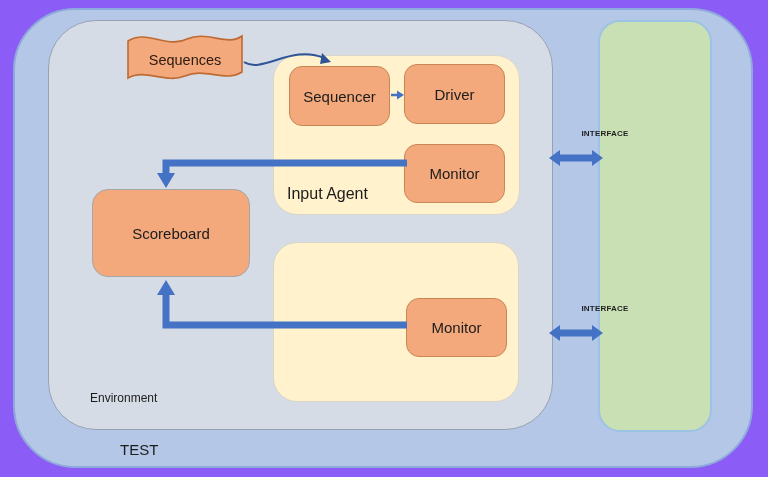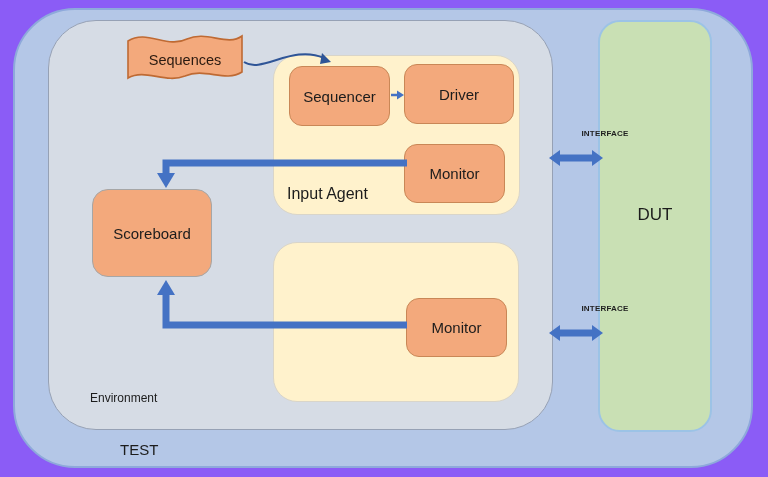--- a/index.html
+++ b/index.html
@@ -10,24 +10,24 @@
   .test-box{left:13px;top:8px;width:740px;height:460px;background:#B4C7E7;border:2px solid #8EA9DB;border-radius:62px;}
   .env-box{left:48px;top:20px;width:505px;height:410px;background:#D6DCE5;border:1.5px solid #96A1B5;border-radius:48px;}
   .dut-box{left:598px;top:20px;width:114px;height:412px;background:#C9E0B4;border:2px solid #9CC3E6;border-radius:22px;}
   .agent-box{background:#FFF2CC;border:1.5px solid #D9D5C9;border-radius:24px;}
   .input-agent-box{left:273px;top:55px;width:247px;height:160px;}
   .output-agent-box{left:273px;top:242px;width:246px;height:160px;}
 
   .node{position:absolute;box-sizing:border-box;background:#F3A97C;border:1.5px solid #C98756;border-radius:13px;
         display:flex;align-items:center;justify-content:center;font-size:15px;color:#1c1c1c;text-align:right;}
   .sequencer-node{left:289px;top:66px;width:101px;height:60px;}
-  .driver-node{left:404px;top:64px;width:110px;height:60px;}
+  .driver-node{left:404px;top:64px;width:101px;height:60px;}
   .monitor-in-node{left:404px;top:144px;width:101px;height:59px;}
   .monitor-out-node{left:406px;top:298px;width:101px;height:59px;}
-  .scoreboard-node{left:92px;top:189px;width:120px;height:88px;border-radius:16px;border-color:#A6A6A6;}
+  .scoreboard-node{left:92px;top:189px;width:158px;height:88px;border-radius:16px;border-color:#A6A6A6;}
 
   .label{position:absolute;white-space:nowrap;}
   .input-agent-label{left:287px;top:185px;font-size:16px;}
   .output-agent-label{left:287px;top:371px;font-size:16px;}
   .env-label{left:90px;top:391px;font-size:12px;}
   .test-label{left:120px;top:441px;font-size:15px;}
   .dut-label{left:598px;top:205px;width:114px;text-align:center;font-size:17px;}
   .iface-label{width:76px;left:567px;text-align:center;font-size:8px;font-weight:600;letter-spacing:0.2px;color:#1f1f1f;}
   .iface-label-top{top:129px;}
   .iface-label-bottom{top:304px;}
@@ -71,21 +71,20 @@
   <div class="node monitor-out-node">
     <span>Monitor</span>
   </div>
   <div class="node scoreboard-node">
     <span>Scoreboard</span>
   </div>
 
   <div class="label input-agent-label">Input Agent</div>
   <div class="label env-label">Environment</div>
   <div class="label test-label">TEST</div>
-  <div class="label dut-label">DUT</div>
   <div class="label iface-label iface-label-top">INTERFACE</div>
   <div class="label iface-label iface-label-bottom">INTERFACE</div>
 
   <svg class="arrows" viewBox="0 0 768 477">
 
     <g>
       <path d="M244,62 C262,74 292,44 324,58" fill="none" stroke="#2F5597" stroke-width="2"></path>
       <polygon points="322,53 320,64 331,62" fill="#2F5597"></polygon>
     </g>
 

